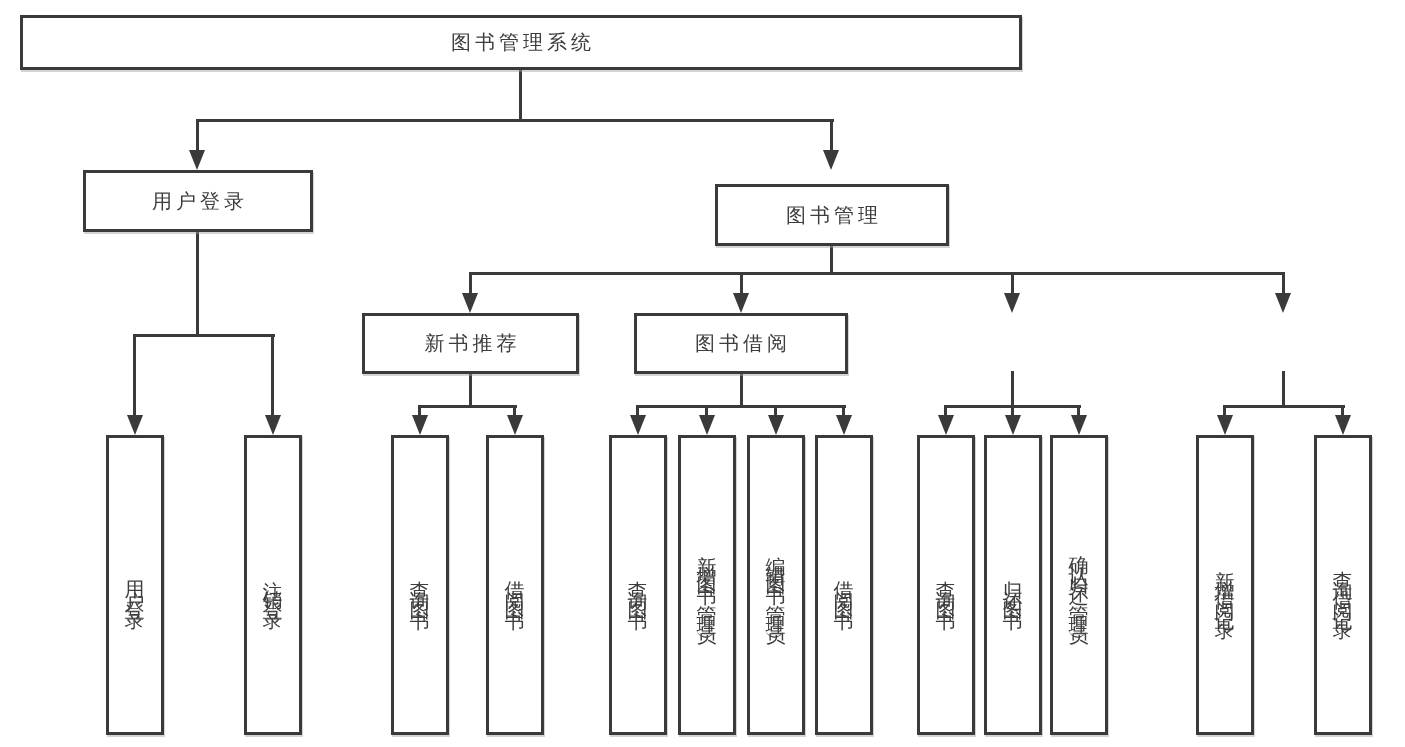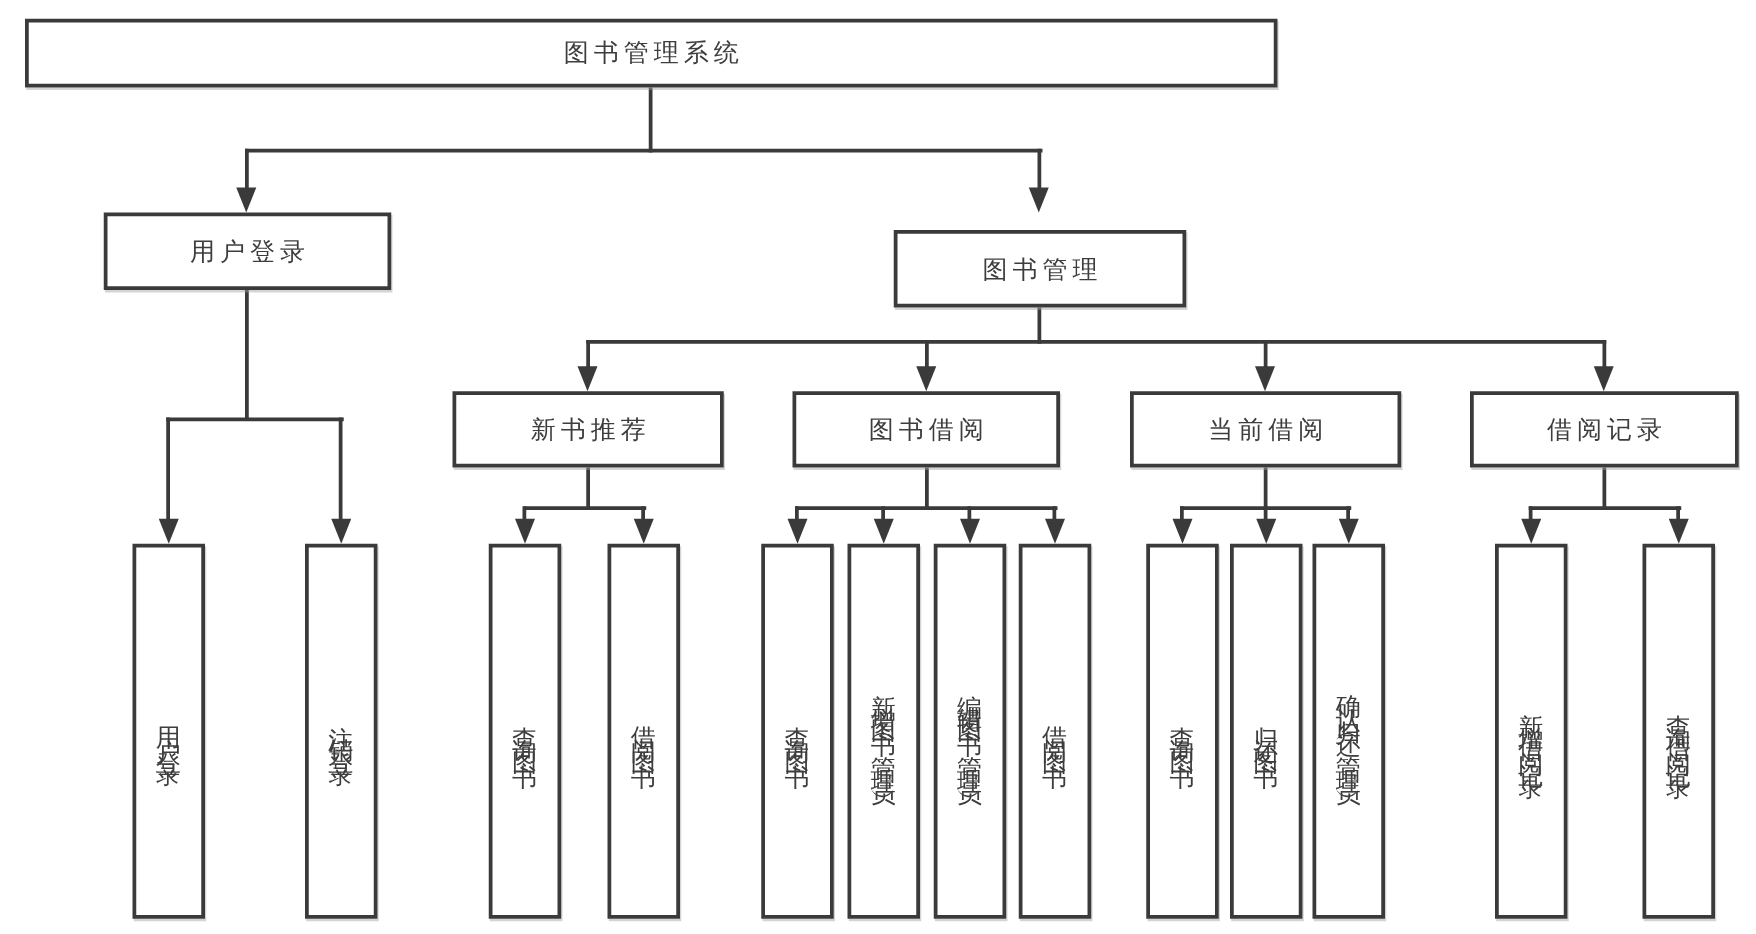--- a/index.html
+++ b/index.html
@@ -98,22 +98,20 @@
   <div class="arr" style="left:462px; top:293px;"></div>
   <div class="vline" style="left:740px; top:272px; height:23px;"></div>
   <div class="arr" style="left:733px; top:293px;"></div>
   <div class="vline" style="left:1011px; top:272px; height:23px;"></div>
   <div class="arr" style="left:1004px; top:293px;"></div>
   <div class="vline" style="left:1282px; top:272px; height:23px;"></div>
   <div class="arr" style="left:1275px; top:293px;"></div>
 
   <div class="box" style="left:634px; top:313px; width:208px; height:55px;">图书借阅</div>
   <div class="box" style="left:362px; top:313px; width:211px; height:55px;">新书推荐</div>
-  <div class="box" style="left:904px; top:313px; width:211px; height:55px;">当前借阅</div>
-  <div class="box" style="left:1176px; top:313px; width:209px; height:55px;">借阅记录</div>
 
   <div class="vline" style="left:469px; top:371px; height:37px;"></div>
   <div class="hline" style="left:419px; top:405px; width:98px;"></div>
   <div class="vline" style="left:418px; top:405px; height:14px;"></div>
   <div class="arr" style="left:412px; top:415px;"></div>
   <div class="vline" style="left:513px; top:405px; height:14px;"></div>
   <div class="arr" style="left:507px; top:415px;"></div>
 
   <div class="vline" style="left:740px; top:371px; height:37px;"></div>
   <div class="hline" style="left:636px; top:405px; width:210px;"></div>

